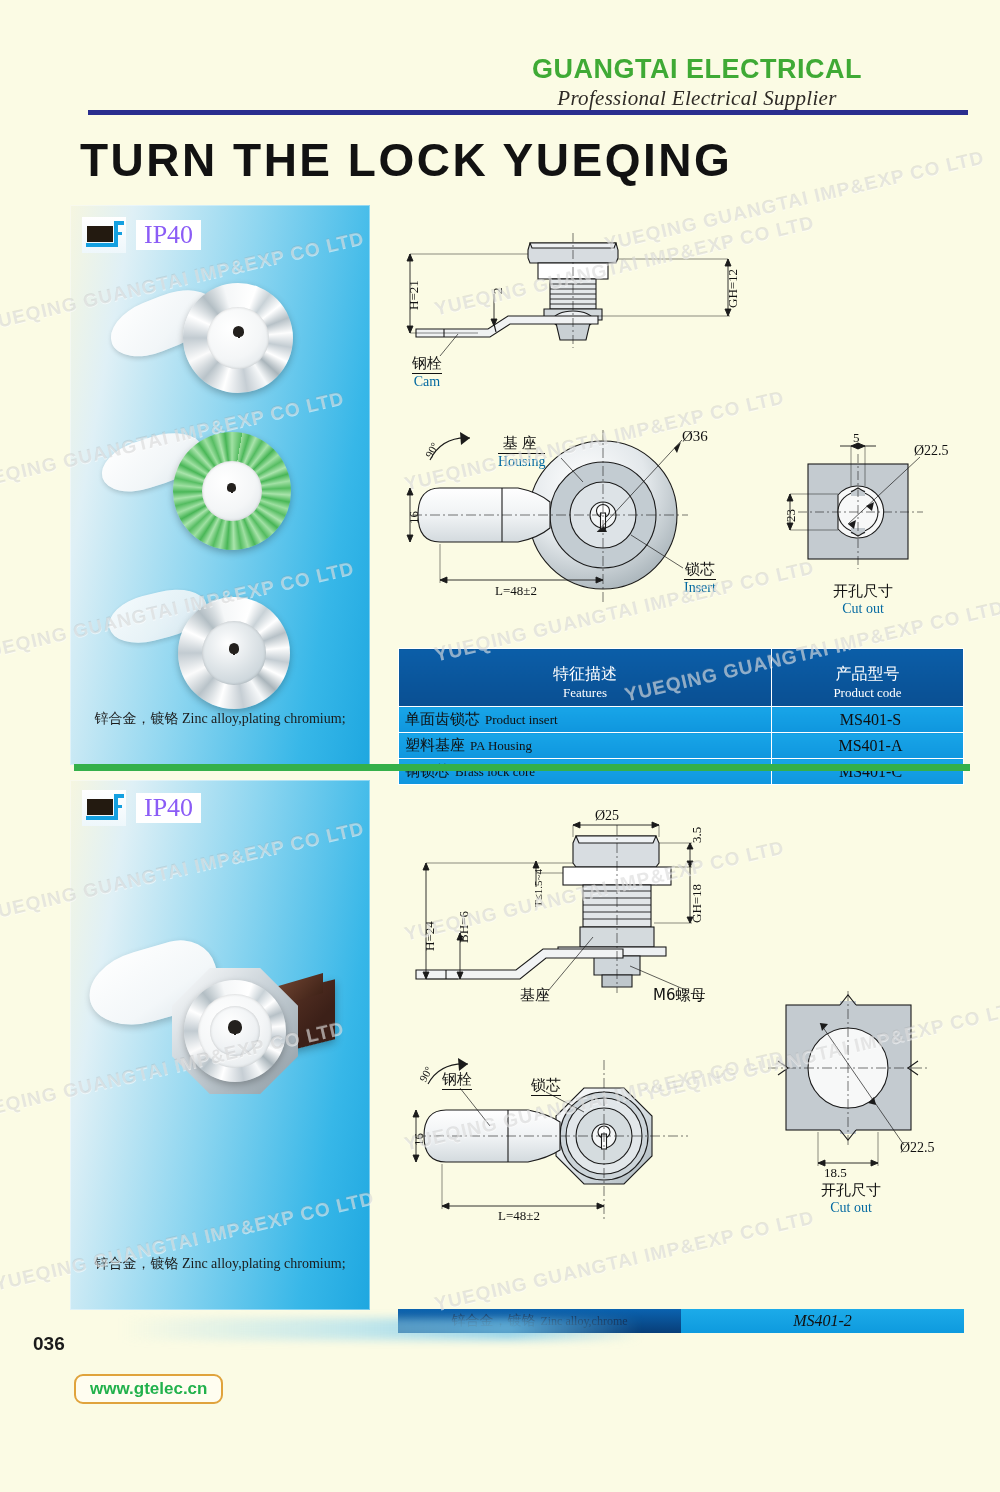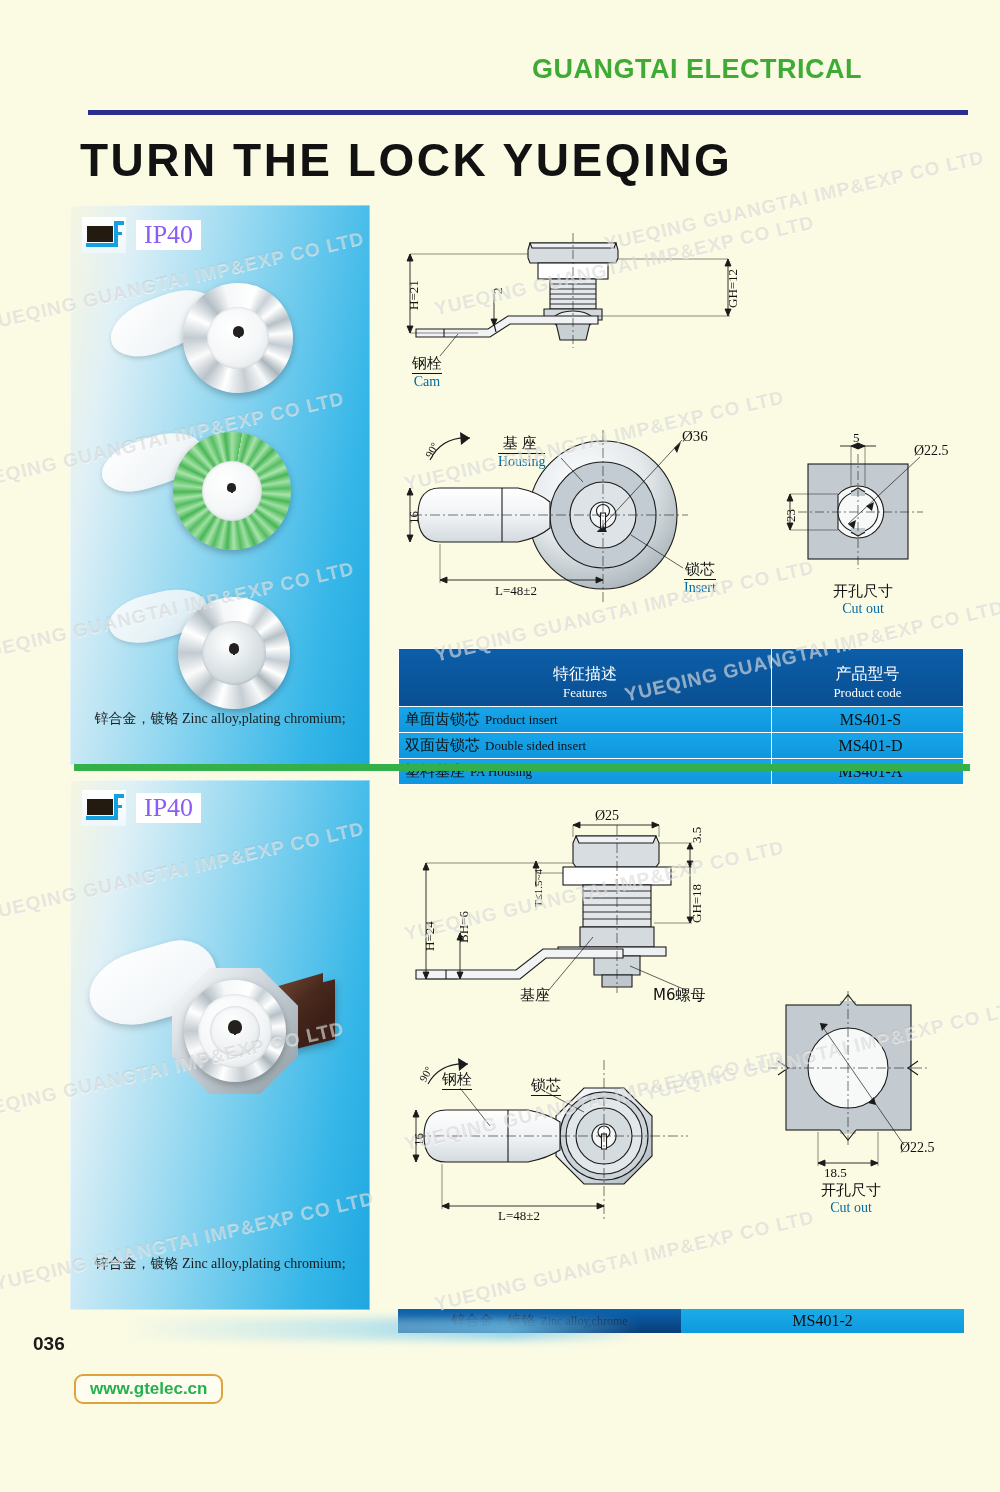--- a/index.html
+++ b/index.html
@@ -167,21 +167,21 @@
   .bottombar{position:absolute;left:398px;top:1309px;width:566px;height:24px;display:flex;}
   .bb-left{
     flex:0 0 283px;background:linear-gradient(180deg,#0b63b0,#083e78);
     display:flex;align-items:center;justify-content:center;color:#0d2a52;
   }
   .bb-left .cn{font-family:"DejaVu Sans",sans-serif;font-size:14px;}
   .bb-left .en{font-family:"Liberation Serif",serif;font-size:12px;margin-left:5px;}
   .bb-right{
     flex:1;background:linear-gradient(180deg,#1cabe9,#0e9ade);
     display:flex;align-items:center;justify-content:center;
-    font-family:"Liberation Serif",serif;font-size:16px;color:#111;
+    font-family:"Liberation Serif",serif;font-size:16px;color:#111;font-style:italic;
   }
 
   
   .pageno{
     position:absolute;left:33px;top:1333px;
     font-family:"Liberation Sans",sans-serif;font-weight:bold;font-size:19px;color:#1a1a1a;
   }
   .weburl{
     position:absolute;left:74px;top:1374px;
     border:2px solid #e0a33c;border-radius:9px;background:#fffdf0;
@@ -196,20 +196,21 @@
 </style>
 </head>
 <body>
 
 <div class="page">
 
   <div class="header">
     <div class="logo-rule"></div>
     <div class="brandbox">
       <div class="brand-main">GUANGTAI ELECTRICAL</div>
+      <div class="brand-sub">Professional Electrical Supplier</div>
     </div>
   </div>
 
   <div class="maintitle">TURN THE LOCK YUEQING</div>
 
   <div class="bluepanel panel-top">
 
     <div class="ip40" style="left:12px;top:12px;">
       <span class="ip40-icon">
         <span class="screen"></span>
@@ -430,29 +431,29 @@
     </thead>
     <tbody>
       <tr>
         <td>
           <span class="cn">单面齿锁芯</span><span class="en">Product insert</span>
         </td>
         <td class="code">MS401-S</td>
       </tr>
       <tr>
         <td>
-          <span class="cn">双面齿锁芯</span><span class="en">Double sided insert</span>
+          <span class="cn">塑料基座</span><span class="en">PA Housing</span>
         </td>
-        <td class="code">MS401-D</td>
+        <td class="code">MS401-A</td>
       </tr>
       <tr>
         <td>
-          <span class="cn">塑料基座</span><span class="en">PA Housing</span>
+          <span class="cn">铜锁芯</span><span class="en">Brass lock core</span>
         </td>
-        <td class="code">MS401-A</td>
+        <td class="code">MS401-C</td>
       </tr>
     </tbody>
   </table>
 
   <div class="greenbar"></div>
 
   <div class="bluepanel panel-bot">
     <div class="ip40" style="left:12px;top:10px;">
       <span class="ip40-icon">
         <span class="screen"></span>

